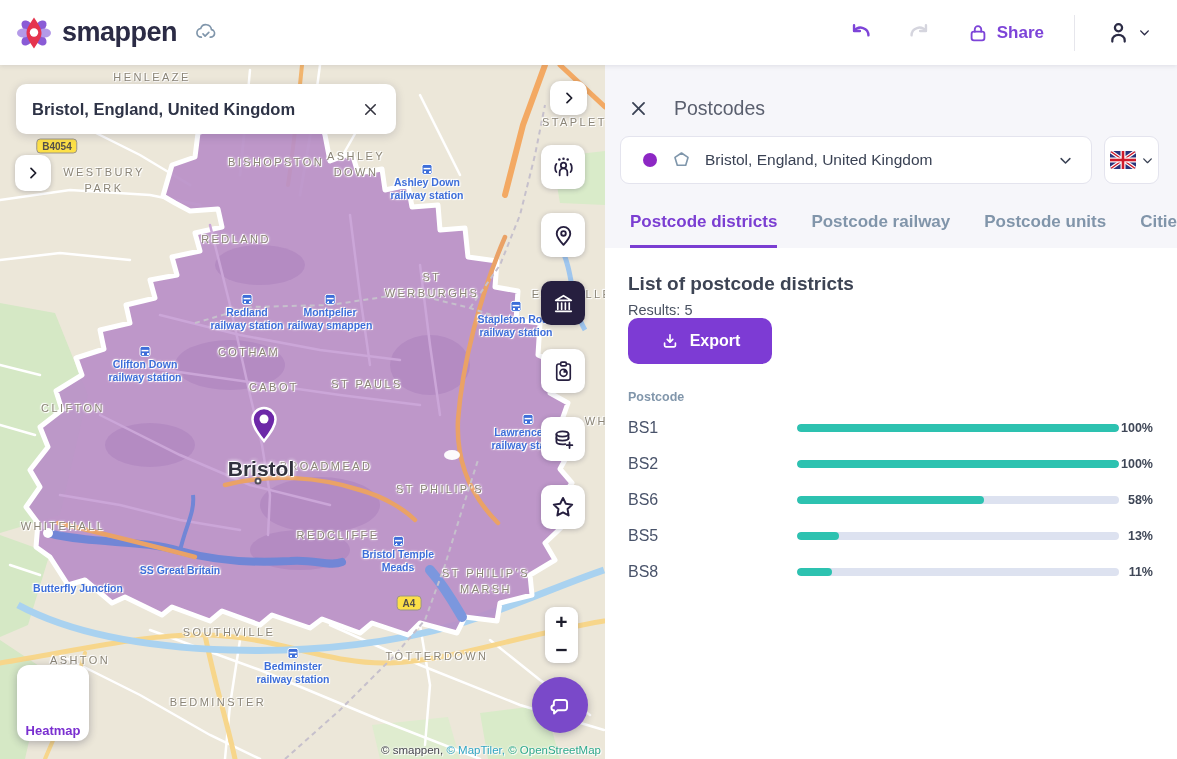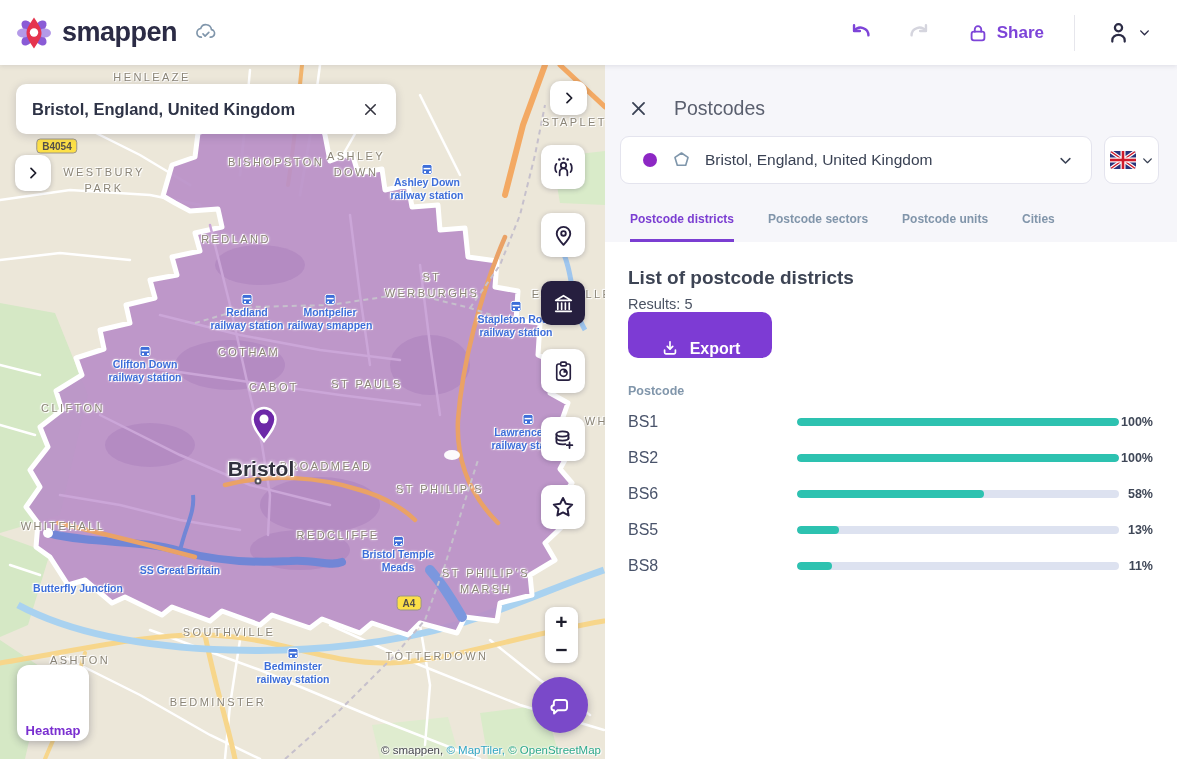--- a/index.html
+++ b/index.html
@@ -78,29 +78,29 @@
 
   .select-row { display:flex; gap:12px; padding:16px 18px 0 15px; }
   .selection-card { flex:1; height:48px; background:#fff; border:1px solid #e4e4ee; border-radius:9px; display:flex; align-items:center; padding:0 18px 0 22px; cursor:pointer; }
   .sel-dot { width:14px; height:14px; border-radius:50%; background:#8d27c4; }
   .sel-zone { margin-left:13px; display:flex; }
   .sel-text { margin-left:12px; flex:1; font-size:15.5px; color:#3a4254; }
   .flag-card { width:55px; height:48px; background:#fff; border:1px solid #e4e4ee; border-radius:9px; display:flex; align-items:center; justify-content:center; gap:5px; cursor:pointer; }
   .flag { width:26px; height:18px; border-radius:3px; overflow:hidden; flex:none; }
 
   .tabs { display:flex; gap:34px; padding:0 25px; margin-top:28px; }
-  .tab { font-size:12px; font-weight:bold; color:#8195aa; padding-bottom:13px; border-bottom:3px solid transparent; cursor:pointer; white-space:nowrap; }
+  .tab { font-size:17px; font-weight:bold; color:#8195aa; padding-bottom:13px; border-bottom:3px solid transparent; cursor:pointer; white-space:nowrap; }
   .tab.active { color:#7b3ed2; border-bottom-color:#7b3ed2; }
 
   .panel-body { flex:1; background:#fff; padding:25px 24px 0 23px; }
   .body-head { display:flex; justify-content:space-between; align-items:flex-start;flex-direction:column; }
   .list-title { font-size:19px; font-weight:bold; color:#3d4454; }
   .results { margin-top:7px; font-size:14.5px; color:#4a5262; }
   .export-btn { width:144px; height:46px; background:#7d3bd4; color:#fff; border:none; border-radius:10px; font-size:16px; font-weight:bold;
-    display:flex; align-items:flex-end; justify-content:center; gap:10px; cursor:pointer; font-family:"Liberation Sans",sans-serif; }
+    display:flex; align-items:center; justify-content:center; gap:10px; cursor:pointer; font-family:"Liberation Sans",sans-serif; }
 
   .table { margin-top:26px; }
   .thead, .trow { display:flex; align-items:center; }
   .thead { margin-bottom:6px; }
   .th-pc { width:169px; font-size:12.5px; font-weight:bold; color:#8196ab; }
   .th-cov { flex:1; font-size:12.5px; font-weight:bold; color:#8196ab; }
   .trow { height:36px; }
   .pc { width:169px; font-size:16px; color:#49536a; }
   .bar { width:322px; height:8px; border-radius:4px; background:#dde2f0; overflow:hidden; }
   .fill { display:block; height:100%; border-radius:4px; background:#2dc2b0; }
@@ -478,21 +478,21 @@
             </svg>
           </span>
           <svg width="13" height="13" viewBox="0 0 24 24" fill="none" stroke="#3a4254" stroke-width="2.4" stroke-linecap="round" stroke-linejoin="round">
               <path d="M5 9 l7 7 7-7"></path>
             </svg>
         </div>
       </div>
 
       <nav class="tabs">
         <div class="tab active">Postcode districts</div>
-        <div class="tab">Postcode sectors</div>
+        <div class="tab">Postcode railway</div>
         <div class="tab">Postcode units</div>
         <div class="tab">Cities</div>
       </nav>
 
       <div class="panel-body">
         <div class="body-head">
           <div>
             <h2 class="list-title">List of postcode districts</h2>
             <div class="results">Results: 5</div>
           </div>

